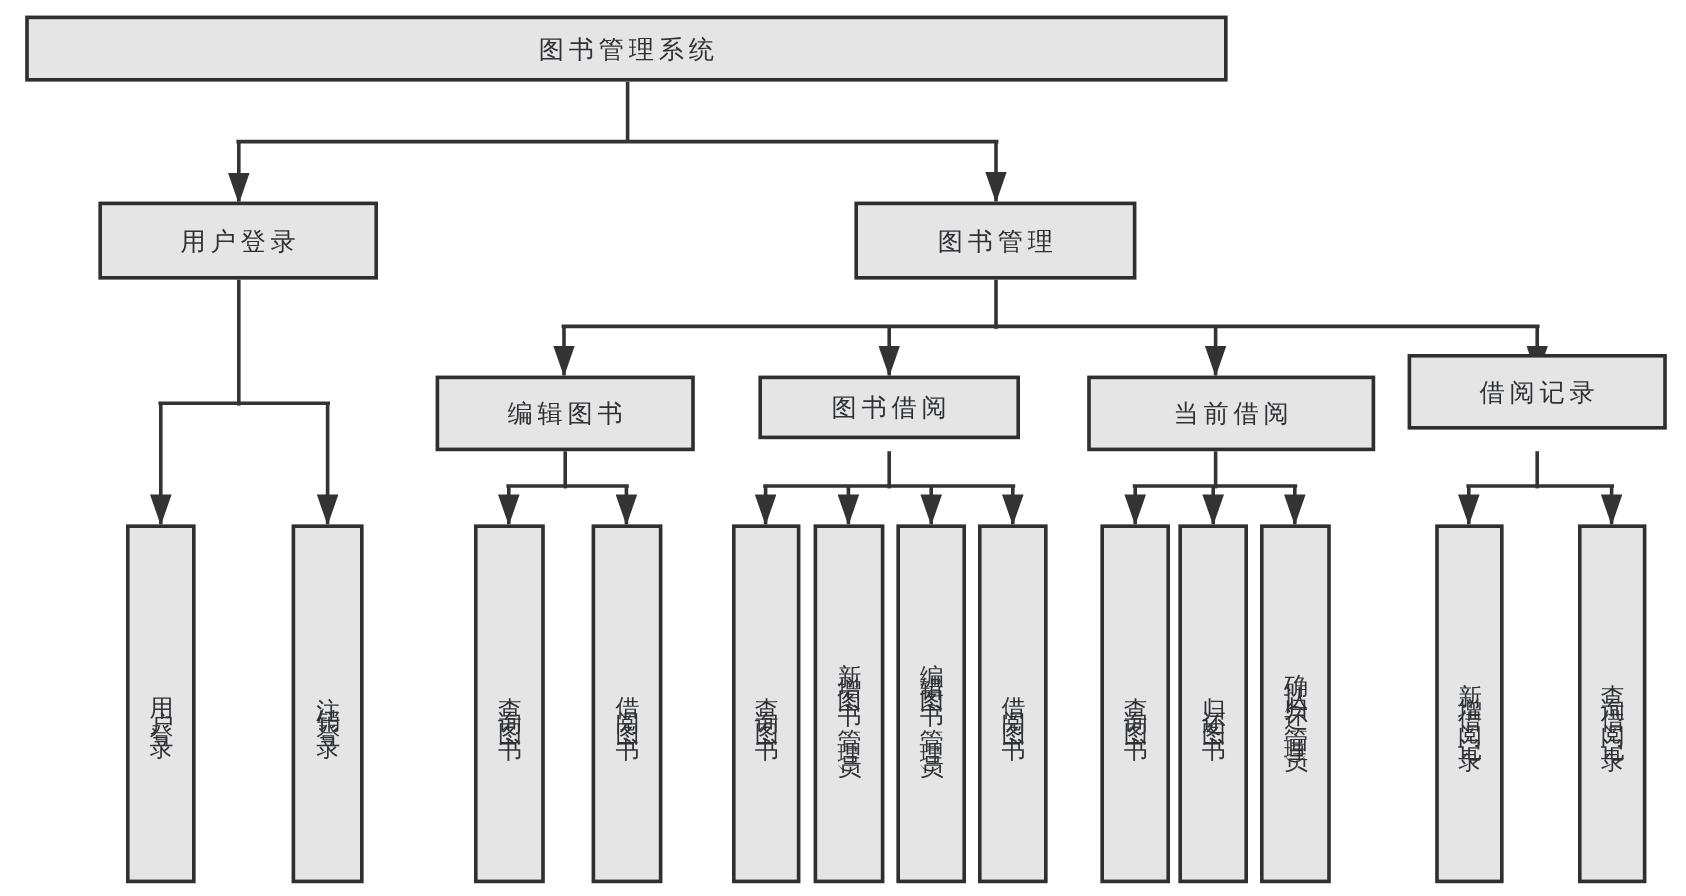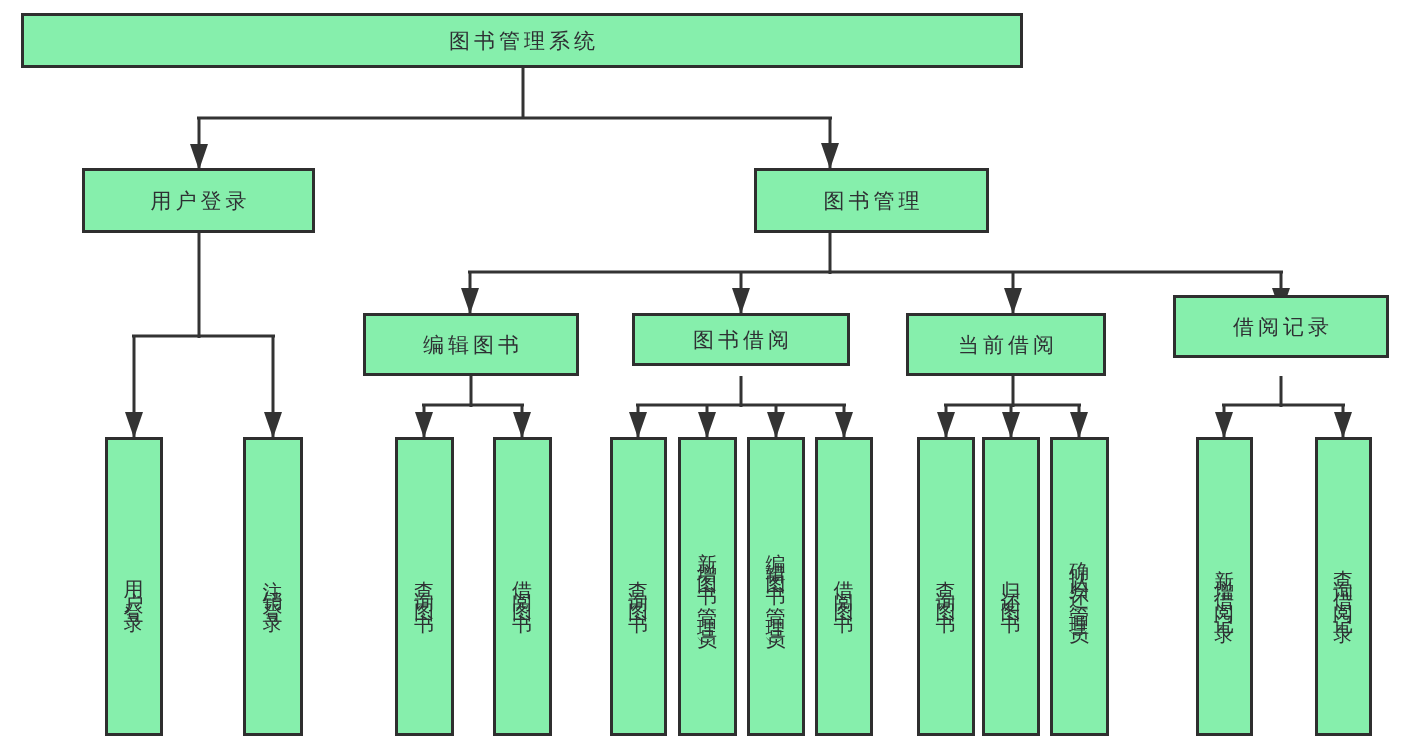--- a/index.html
+++ b/index.html
@@ -14,21 +14,21 @@
     width: 1405px; height: 747px;
     background: #ffffff;
   }
   svg.wires {
     position: absolute; left: 0; top: 0;
     width: 1405px; height: 747px;
   }
   .box {
     position: absolute;
     box-sizing: border-box;
-    background: #86efac;
+    background: #e5e5e5;
     border: 3px solid #2f2f2f;
     display: flex;
     align-items: center;
     justify-content: center;
   }
   .hlabel {
     font-size: 21px;
     letter-spacing: 4px;
     text-indent: 4px;
     color: #2e3033;
@@ -107,31 +107,31 @@
     </g>
   </svg>
 
   <div class="box" style="left:21px; top:13px; width:1002px; height:55px;">
     <span class="hlabel">图书管理系统</span>
   </div>
 
   <div class="box" style="left:82px; top:168px; width:233px; height:65px;">
     <span class="hlabel">用户登录</span>
   </div>
-  <div class="box" style="left:712px; top:168px; width:235px; height:65px;margin-left:42px;">
+  <div class="box" style="left:712px; top:168px; width:235px; height:65px;">
     <span class="hlabel">图书管理</span>
   </div>
 
   <div class="box" style="left:363px; top:313px; width:216px; height:63px;">
     <span class="hlabel">编辑图书</span>
   </div>
   <div class="box" style="left:632px; top:313px; width:218px; height:53px;">
     <span class="hlabel">图书借阅</span>
   </div>
-  <div class="box" style="left:906px; top:313px; width:200px; height:63px;">
+  <div class="box" style="left:906px; top:313px; width:240px; height:63px;">
     <span class="hlabel">当前借阅</span>
   </div>
   <div class="box" style="left:1173px; top:295px; width:216px; height:63px;">
     <span class="hlabel">借阅记录</span>
   </div>
 
   <div class="box" style="left:105px; top:437px; width:58px; height:299px;">
     <span class="vtext">用户登录</span>
   </div>
   <div class="box" style="left:243px; top:437px; width:60px; height:299px;">

